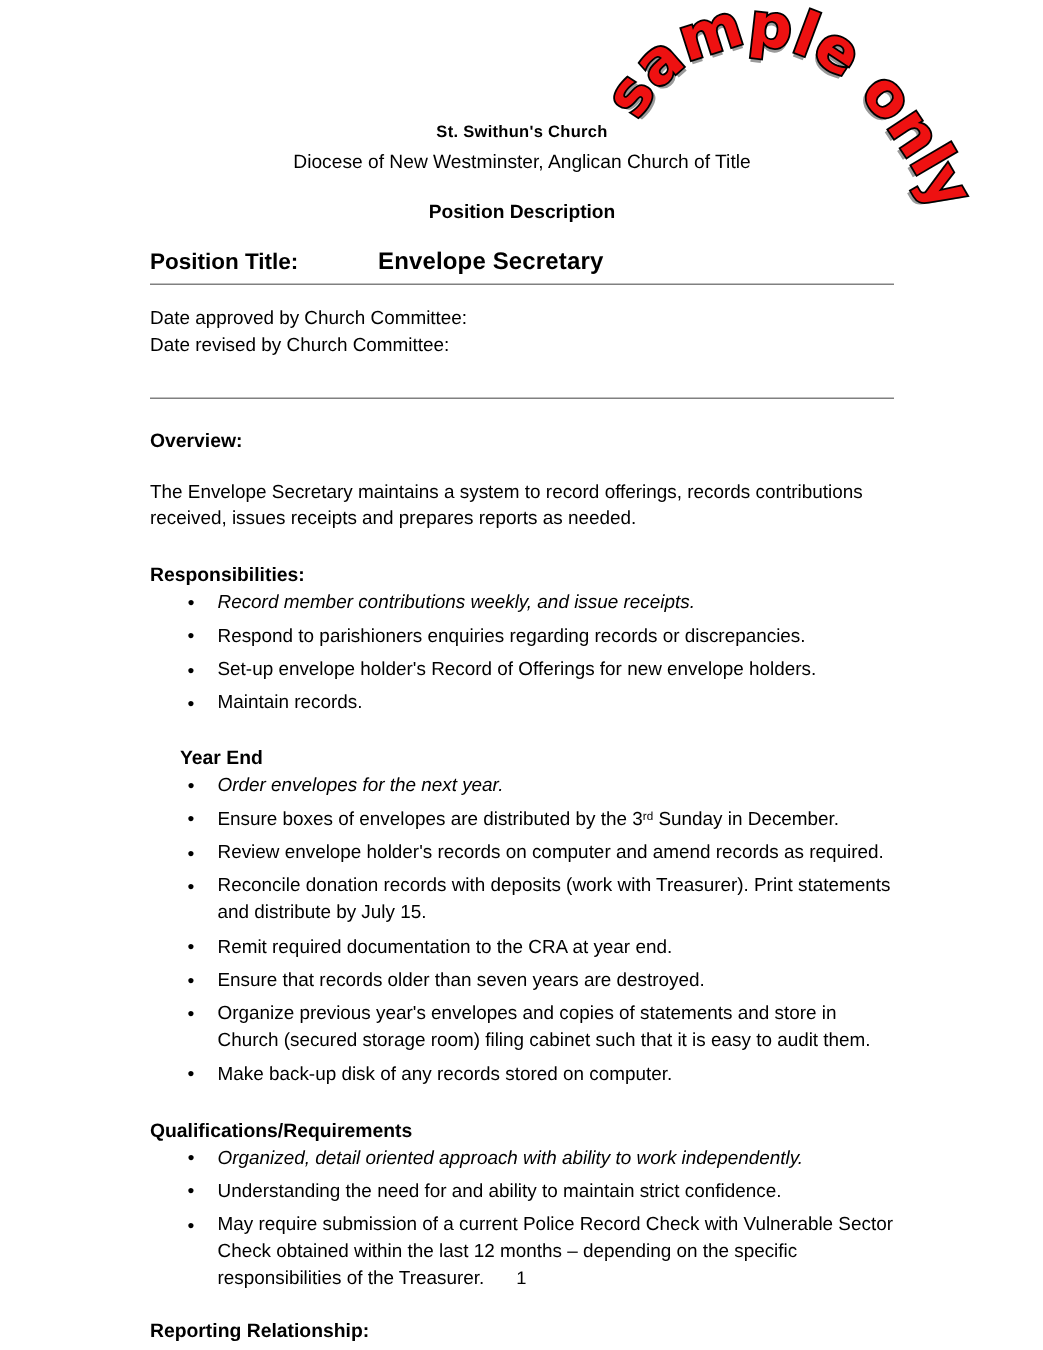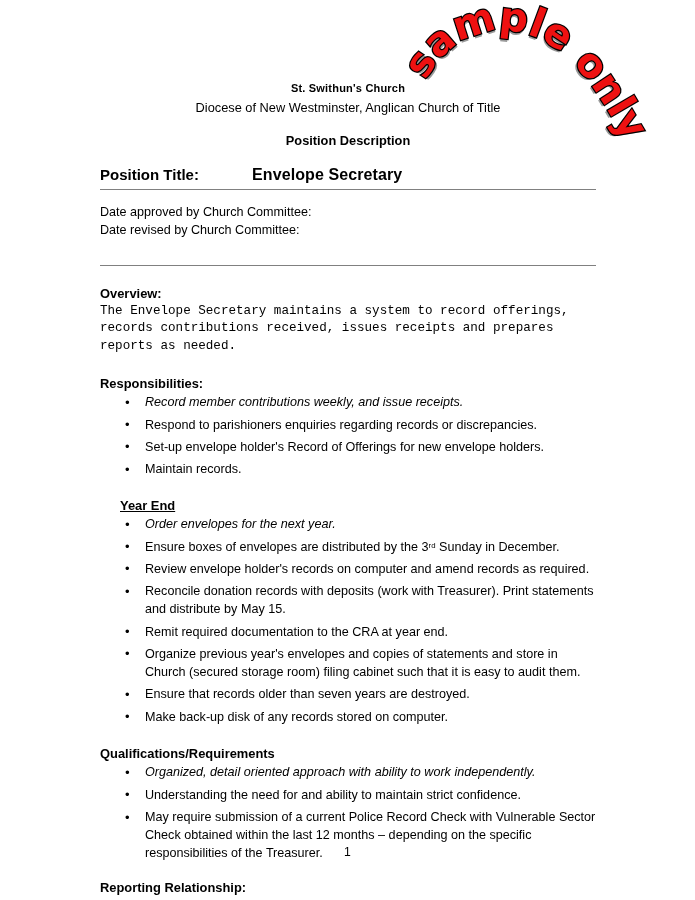--- a/index.html
+++ b/index.html
@@ -113,22 +113,21 @@
   .section { margin-top: 20px; }
   .section-gap-sm { margin-top: 17px; }
 
   .h-bold {
     font-size: 12.9px;
     font-weight: bold;
   }
   .para {
     font-size: 12.6px;
     line-height: 1.42;
-    margin-top: 2px;
-    font-family: Liberation Mono, monospace;
+    margin-top: 19px;
   }
 
   ul.bullets {
     list-style: none;
     margin: 3px 0 0 0;
     padding: 0;
   }
   ul.bullets > li {
     position: relative;
     font-size: 12.6px;
@@ -143,21 +142,20 @@
     left: 25px;
     top: -0.5px;
     font-size: 13px;
   }
 
   .subhead {
     font-size: 12.9px;
     font-weight: bold;
     margin-left: 20px;
     margin-top: 19px;
-    text-decoration: underline;
   }
 
   sup {
     font-size: 0.62em;
     vertical-align: 0.42em;
     line-height: 0;
     text-align: center;
   }
 
   .page-number {
@@ -227,30 +225,30 @@
         <li>
           <span>Order envelopes for the next year.</span><sup></sup><span></span>
         </li>
         <li>
           <span>Ensure boxes of envelopes are distributed by the 3</span><sup>rd</sup><span> Sunday in December.</span>
         </li>
         <li>
           <span>Review envelope holder's records on computer and amend records as required.</span><sup></sup><span></span>
         </li>
         <li>
-          <span>Reconcile donation records with deposits (work with Treasurer). Print statements and distribute by May 15.</span><sup></sup><span></span>
+          <span>Reconcile donation records with deposits (work with Treasurer). Print statements and distribute by July 15.</span><sup></sup><span></span>
         </li>
         <li>
           <span>Remit required documentation to the CRA at year end.</span><sup></sup><span></span>
         </li>
         <li>
+          <span>Ensure that records older than seven years are destroyed.</span><sup></sup><span></span>
+        </li>
+        <li>
           <span>Organize previous year's envelopes and copies of statements and store in Church (secured storage room) filing cabinet such that it is easy to audit them.</span><sup></sup><span></span>
-        </li>
-        <li>
-          <span>Ensure that records older than seven years are destroyed.</span><sup></sup><span></span>
         </li>
         <li>
           <span>Make back-up disk of any records stored on computer.</span><sup></sup><span></span>
         </li>
       </ul>
     </div>
 
     <div class="section">
       <div class="h-bold">Qualifications/Requirements</div>
       <ul class="bullets">

